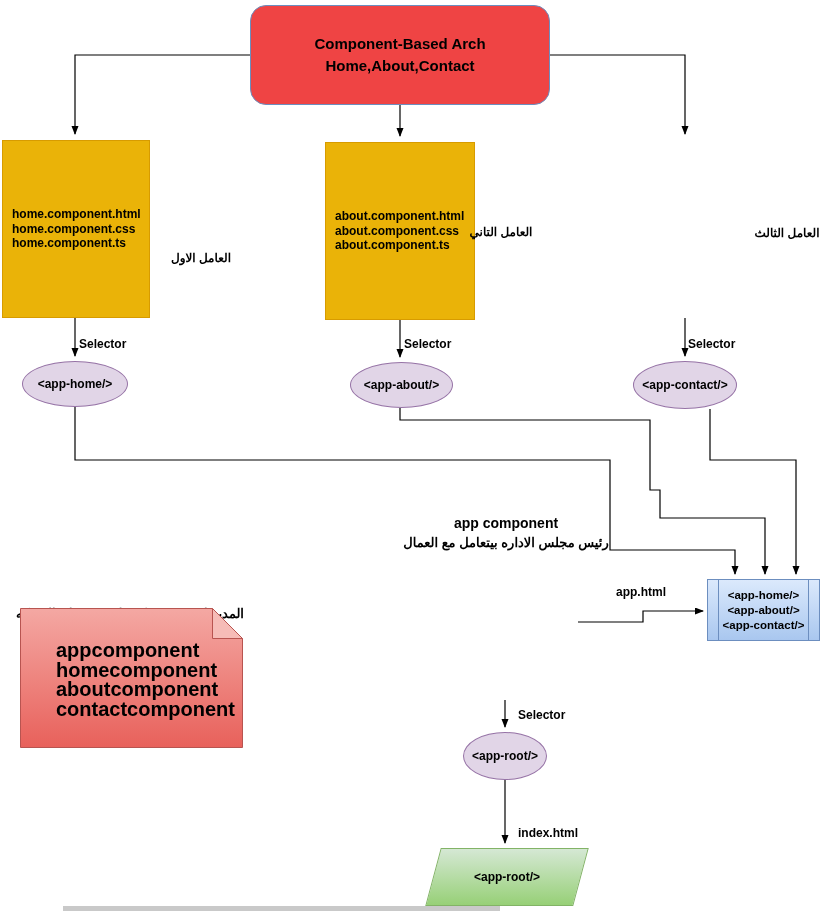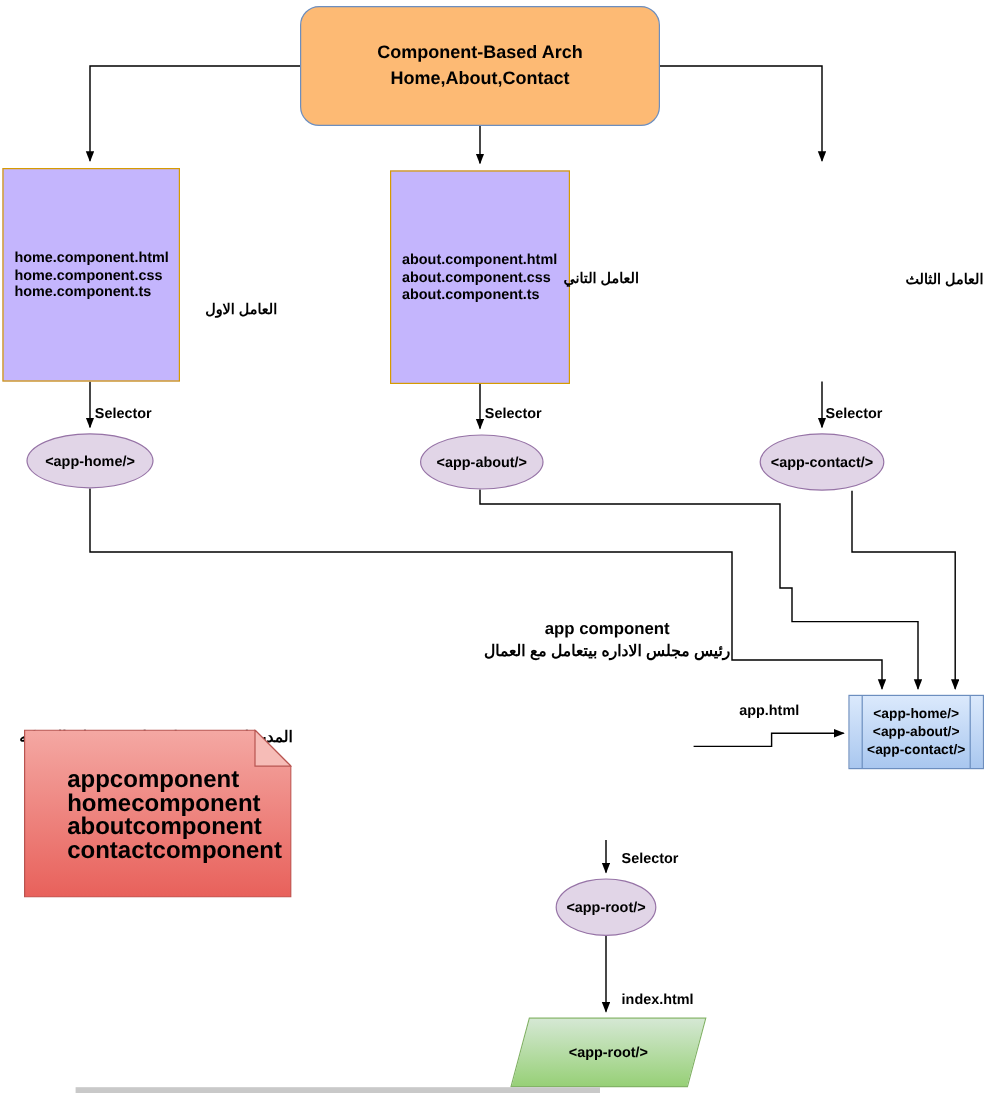--- a/index.html
+++ b/index.html
@@ -5,26 +5,26 @@
   html,body{margin:0;padding:0;background:#ffffff;}
   .canvas{
     position:relative;width:826px;height:911px;background:#ffffff;overflow:hidden;
     font-family:"Liberation Sans", sans-serif;color:#000;
   }
   .wires{position:absolute;left:0;top:0;width:826px;height:911px;pointer-events:none;}
   .wire{fill:none;stroke:#000;stroke-width:1.2;}
   .node{position:absolute;box-sizing:border-box;}
   .root-box{
     left:250px;top:5px;width:300px;height:100px;
-    background:#fdba74;border:1px solid #6c8ebf;border-radius:16px;
+    background:#ef4444;border:1px solid #6c8ebf;border-radius:16px;
     display:flex;flex-direction:column;align-items:center;justify-content:center;
     font-weight:bold;font-size:15px;line-height:22px;text-align:center;
   }
   .comp-box{
-    background:#c4b5fd;border:1px solid #d79b00;
+    background:#eab308;border:1px solid #d79b00;
     display:flex;flex-direction:column;justify-content:center;
     font-weight:bold;font-size:12px;line-height:14.5px;padding-left:9px;
   }
   .comp-home{left:2px;top:140px;width:148px;height:178px;}
   .comp-about{left:325px;top:142px;width:150px;height:178px;}
   .comp-contact{left:612px;top:140px;width:150px;height:178px;}
   .worker-label{
     position:absolute;font-weight:bold;font-size:12px;text-align:center;direction:rtl;white-space:nowrap;
   }
   .wl-1{left:158px;top:251px;width:86px;}

